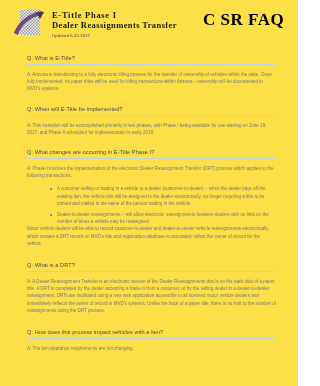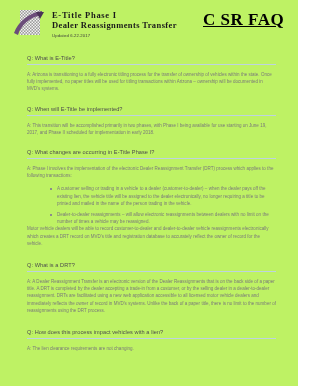--- a/index.html
+++ b/index.html
@@ -13,21 +13,21 @@
     overflow: hidden;
     font-family: "Liberation Sans", sans-serif;
     color: #595959;
     position: relative;
   }
 
   .page {
     width: 298px;
     height: 386px;
     position: relative;
-    background: #bef264;
+    background: #fde047;
     box-sizing: border-box;
   }
 
   
   .header {
     position: relative;
     height: 48px;
     padding: 6px 14px 0 12px;
     display: flex;
     align-items: flex-start;
@@ -78,21 +78,20 @@
   .faq-title {
     position: absolute;
     left: 203px;
     top: 10px;
     font-family: "Liberation Serif", serif;
     font-weight: bold;
     font-size: 17px;
     letter-spacing: 0.5px;
     color: #000000;
     white-space: nowrap;
-    text-decoration: underline;
   }
 
   
   .content {
     padding: 0 22px 0 27px;
   }
 
   .qa { margin: 0; }
 
   .question {

